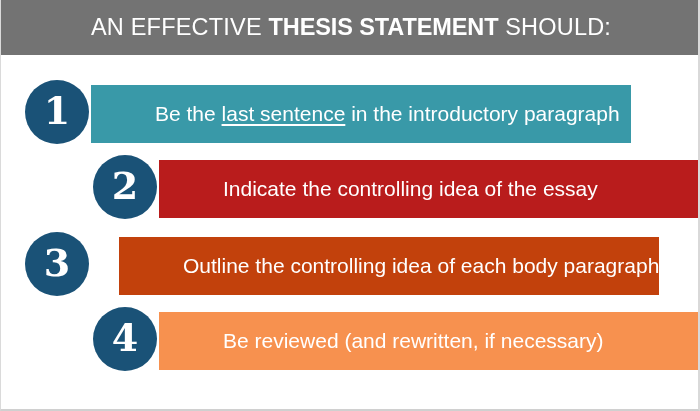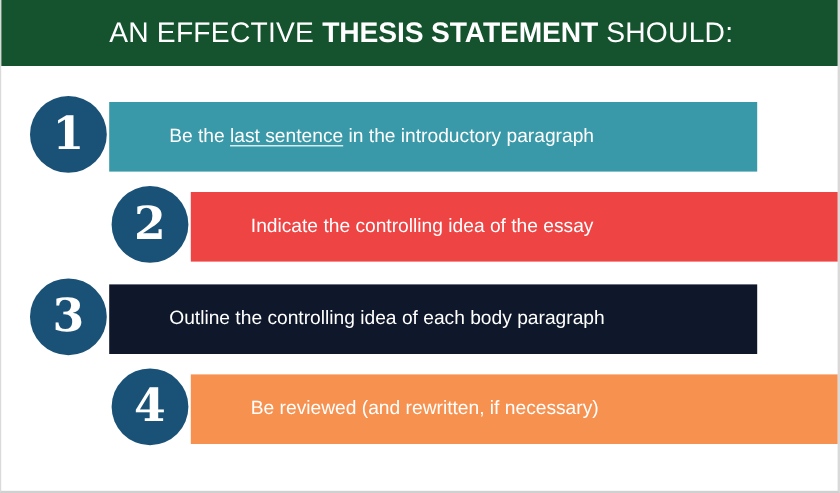--- a/index.html
+++ b/index.html
@@ -58,25 +58,25 @@
     position: absolute;
     left: 66px;
     top: 5px;
     height: 58px;
     display: flex;
     align-items: center;
     box-sizing: border-box;
   }
   .bar-text {
     color: #ffffff;
-    font-size: 16px;
+    font-size: 21px;
     font-weight: 400;
     white-space: nowrap;
     line-height: 1.1;
-    padding-left: 50px;
+    padding-left: 64px;
   }
   .bar-text .underline {
     text-decoration: underline;
     text-underline-offset: 2.5px;
   }
 
   .badge {
     position: absolute;
     left: 0;
     top: 0;
@@ -108,44 +108,44 @@
   .row-1 .bar { width: 540px; background: #3999a8; }
   .row-2 .bar { width: 540px; background: #e9a21f; }
   .row-3 .bar { width: 540px; background: #7aa42c; }
   .row-4 .bar { width: 612px; background: #f7914f; }
 </style>
 </head>
 <body>
 
 <div id="infographic">
 
-  <div class="header-band" style="background: #14532d;">
+  <div class="header-band" style="background: #737373;">
     <div class="header-title"><span>AN EFFECTIVE </span><span class="bold">THESIS STATEMENT</span><span> SHOULD:</span></div>
   </div>
 
   <div class="row row-1">
     <div class="bar" style="background: rgb(57, 153, 168);">
       <div class="bar-text"><span>Be the </span><span class="underline">last sentence</span><span> in the introductory paragraph</span></div>
     </div>
     <div class="badge" style="background: rgb(26, 82, 119);">
       <span class="badge-number">1</span>
     </div>
   </div>
 
   <div class="row row-2">
-    <div class="bar" style="background: #ef4444;">
+    <div class="bar" style="background: #b91c1c;">
       <div class="bar-text"><span>Indicate the controlling idea of the essay</span><span class="underline"></span><span></span></div>
     </div>
     <div class="badge" style="background: rgb(26, 82, 119);">
       <span class="badge-number">2</span>
     </div>
   </div>
 
   <div class="row row-3">
-    <div class="bar" style="background: #0f172a;">
+    <div class="bar" style="background: #c2410c; margin-left: 28px;">
       <div class="bar-text"><span>Outline the controlling idea of each body paragraph</span><span class="underline"></span><span></span></div>
     </div>
     <div class="badge" style="background: rgb(26, 82, 119);">
       <span class="badge-number">3</span>
     </div>
   </div>
 
   <div class="row row-4">
     <div class="bar" style="background: rgb(247, 145, 79);">
       <div class="bar-text"><span>Be reviewed (and rewritten, if necessary)</span><span class="underline"></span><span></span></div>

